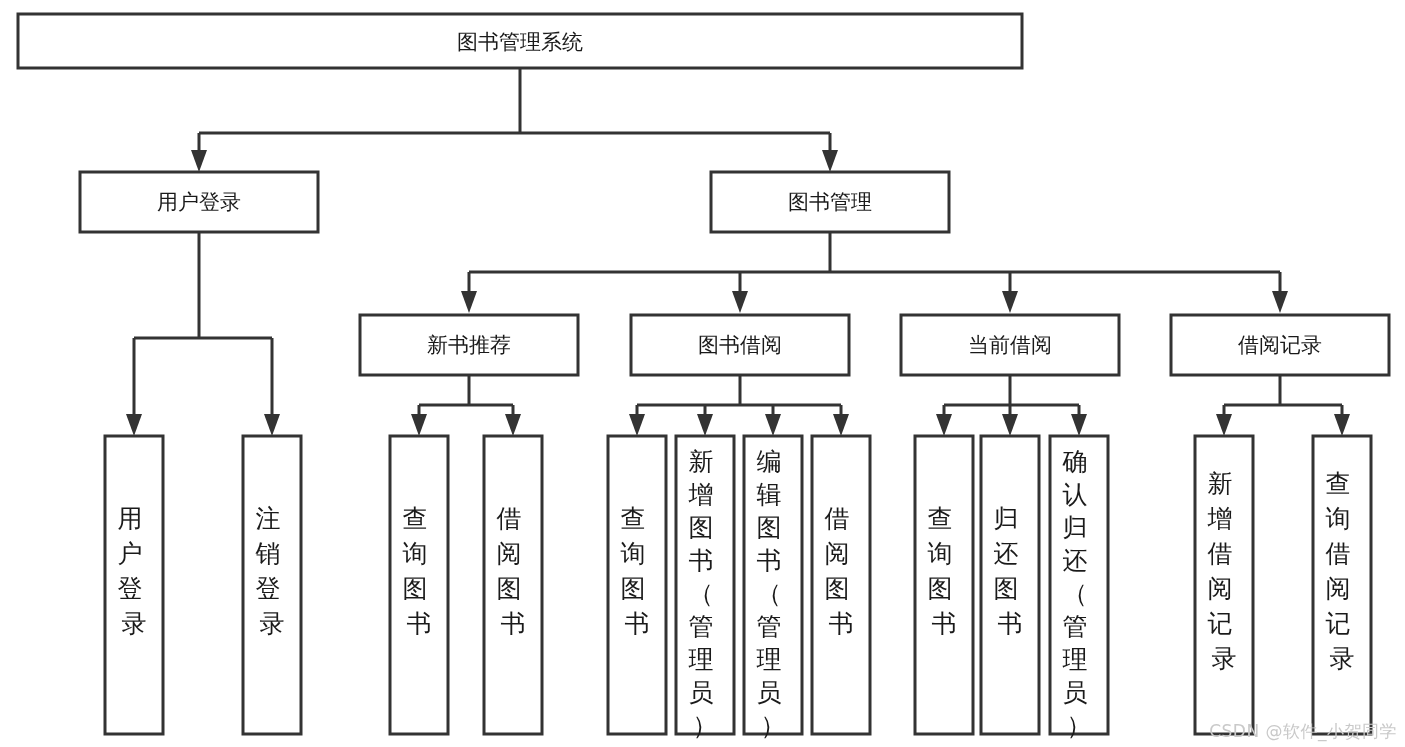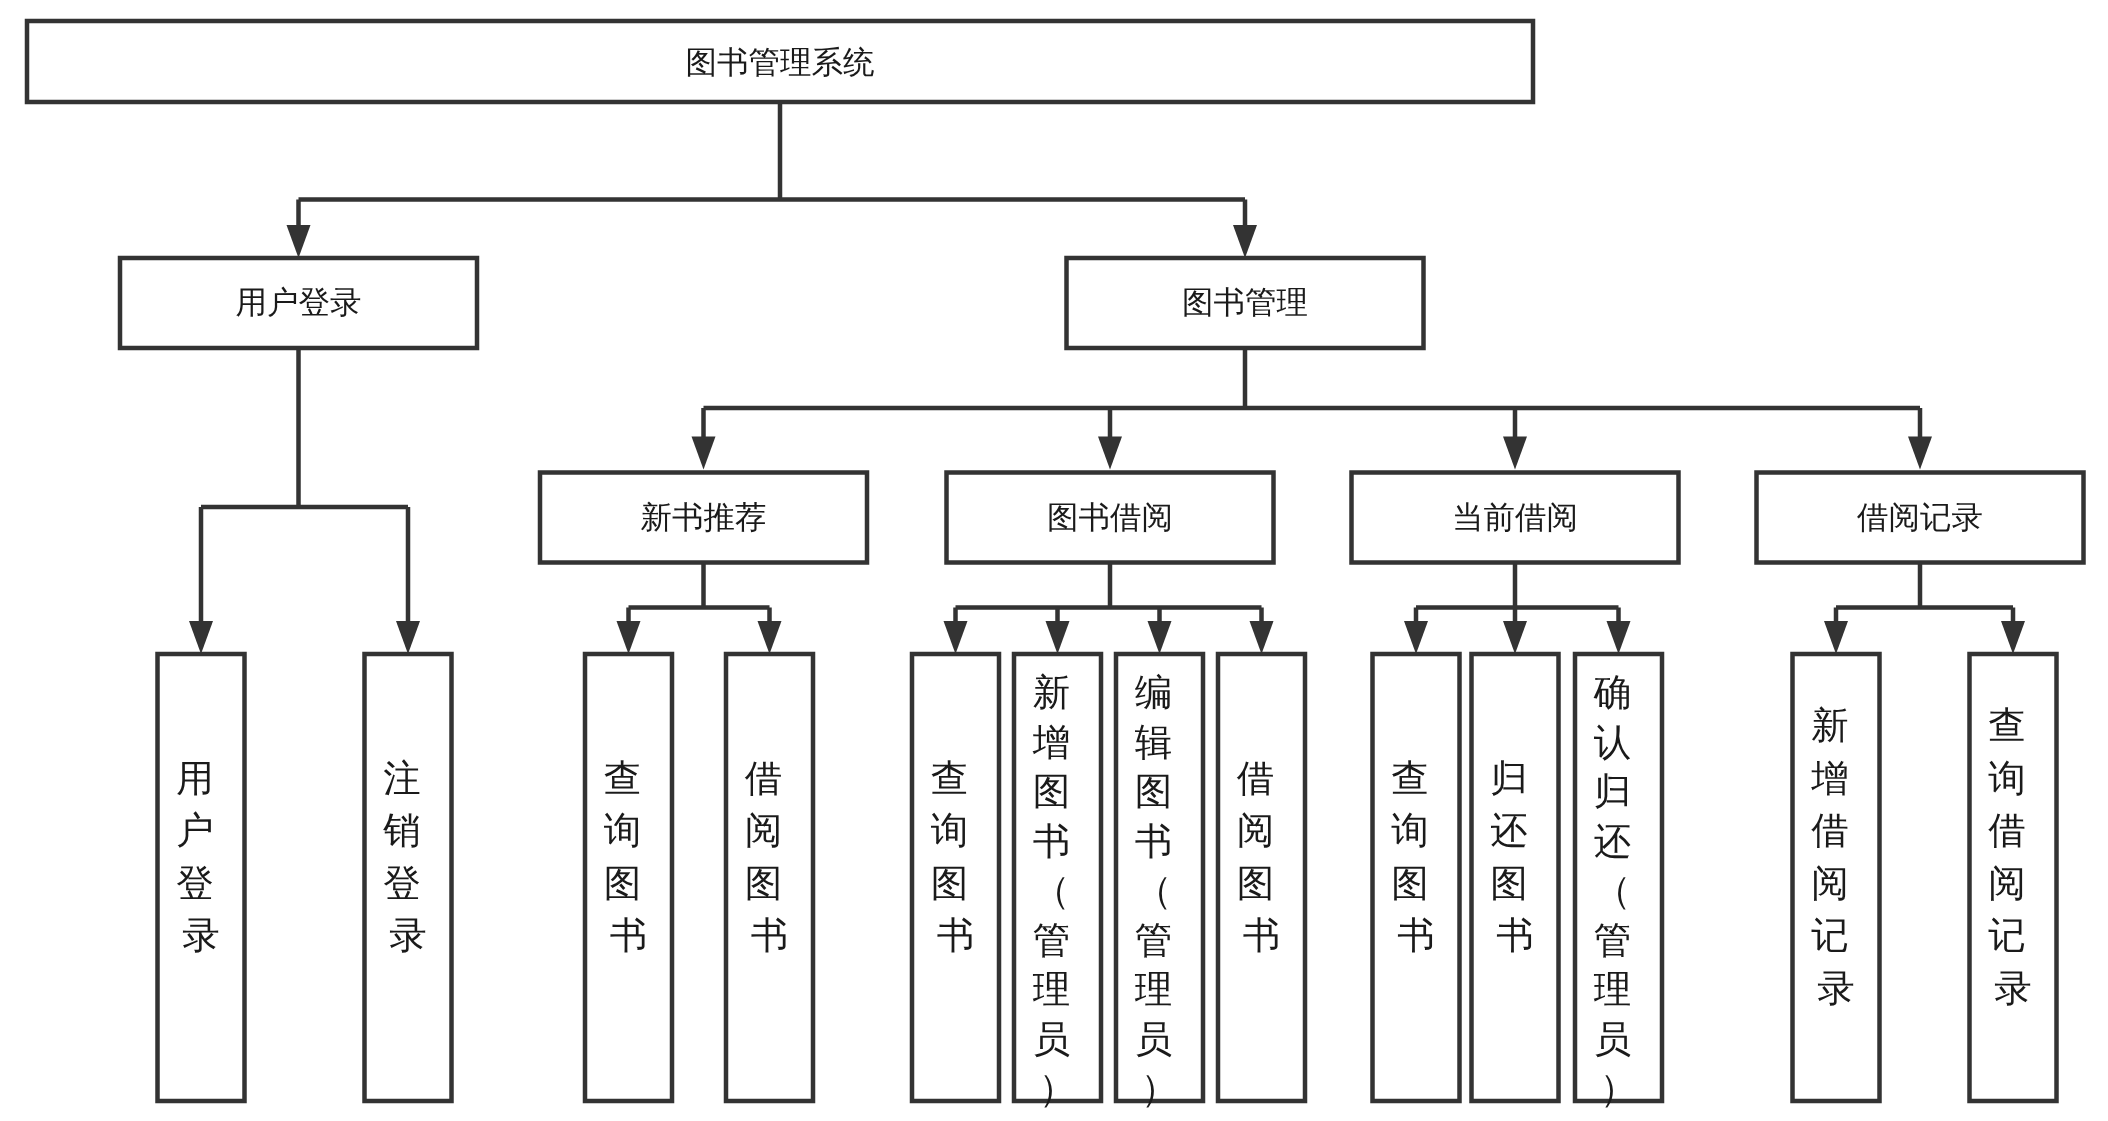--- a/index.html
+++ b/index.html
@@ -277,13 +277,14 @@
         <tspan x="1342" dy="35">询</tspan>
         <tspan x="1342" dy="35">借</tspan>
         <tspan x="1342" dy="35">阅</tspan>
         <tspan x="1342" dy="35">记</tspan>
         <tspan x="1342" dy="35">录</tspan>
       </text>
     </g>
 
   </svg>
 
+  <div class="watermark">CSDN @软件_小贺同学</div>
 </div>
 
 </body></html>

